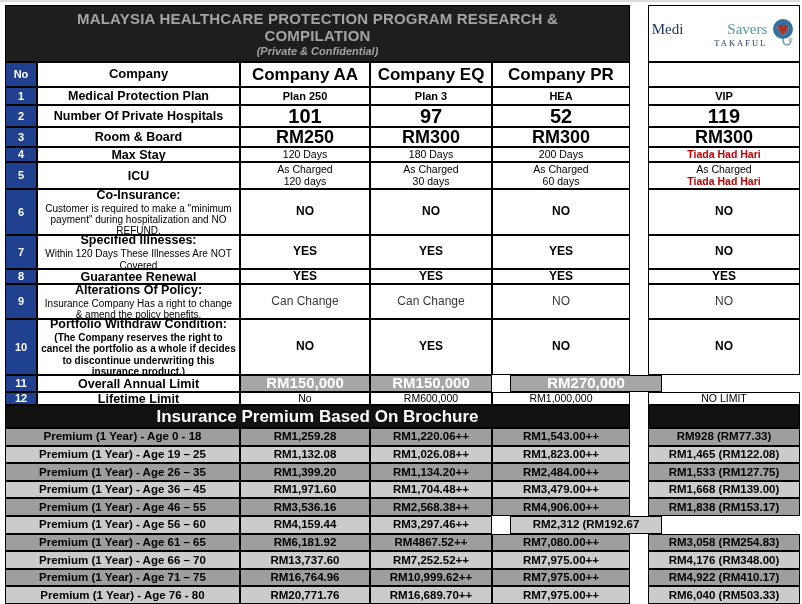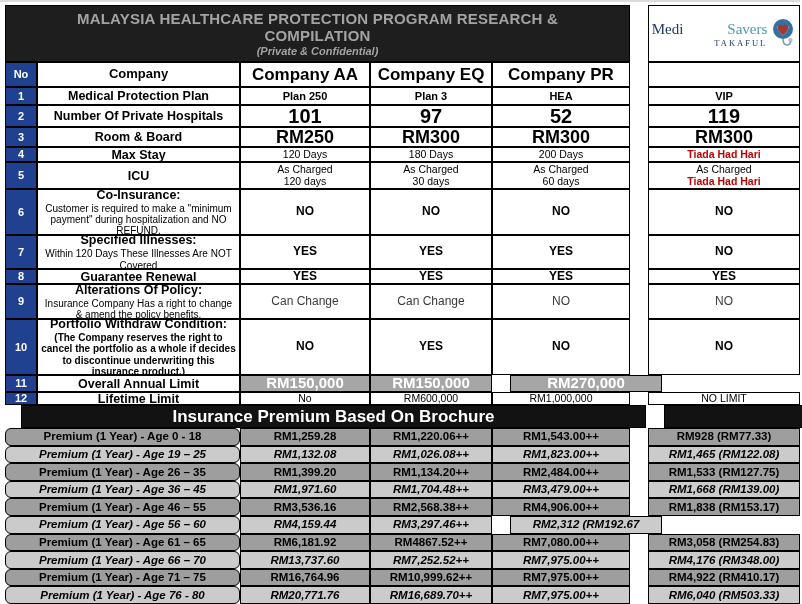--- a/index.html
+++ b/index.html
@@ -51,27 +51,27 @@
   .v-sm   { font-weight: normal; font-size: 10.5px; }
   .v-b    { font-weight: bold;   font-size: 12px; }
   .v-p    { font-weight: normal; font-size: 12px; color: #3a3a3a; }
   .v-band { font-weight: bold;   font-size: 15px; background: #a6a6a6; color: #fff; }
   .v-tiny { font-weight: normal; font-size: 10.5px; }
   .red    { color: #c00000; font-weight: bold; }
 
   
   .band-row { height: 23px; }
   .band-left { width: 625px; flex: none; background: #121212; color: #fff; font-weight: bold;
-               font-size: 17px; display: flex; align-items: center; justify-content: center; border: 1px solid #000; margin-left: 16px; }
+               font-size: 17px; display: flex; align-items: center; justify-content: center; border: 1px solid #000; }
   .band-right { width: 152px; flex: none; background: #121212; border: 1px solid #000; }
   .prem-row { height: 17.6px; }
-  .pl { font-weight: bold; font-size: 11.5px; border-radius: 6px; }
+  .pl { font-weight: bold; font-size: 11.5px; }
   .pv { font-weight: bold; font-size: 11.5px; white-space: nowrap; }
   .dk { background: #9e9e9e; }
-  .lt { background: #cbcbcb; font-style: italic; }
+  .lt { background: #cbcbcb; }
 </style>
 </head>
 <body>
 
 <div class="page">
 
   <div class="row title-row">
     <div class="title-bar">
       <div class="t1">MALAYSIA HEALTHCARE PROTECTION PROGRAM RESEARCH &amp;</div>
       <div class="t1">COMPILATION</div>

